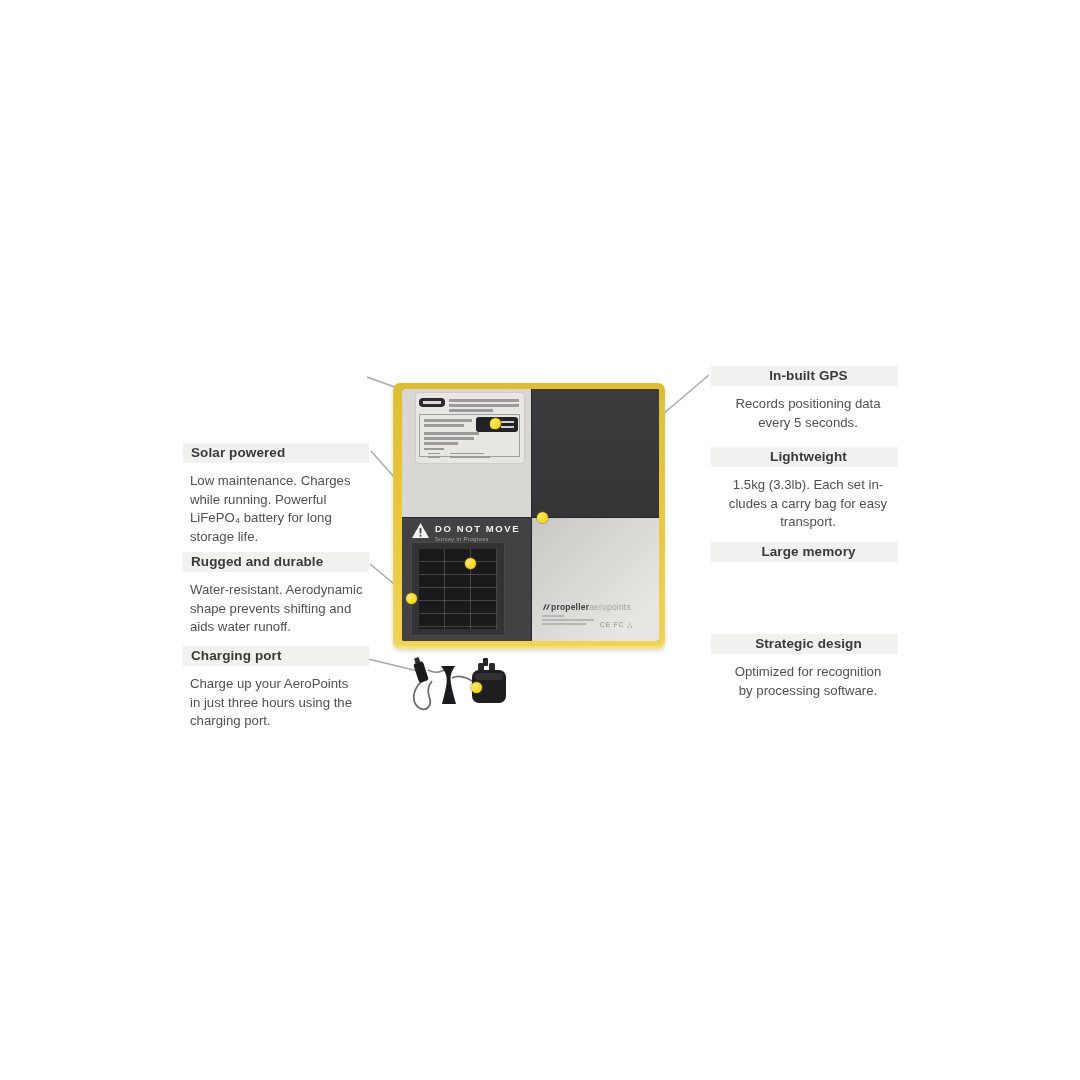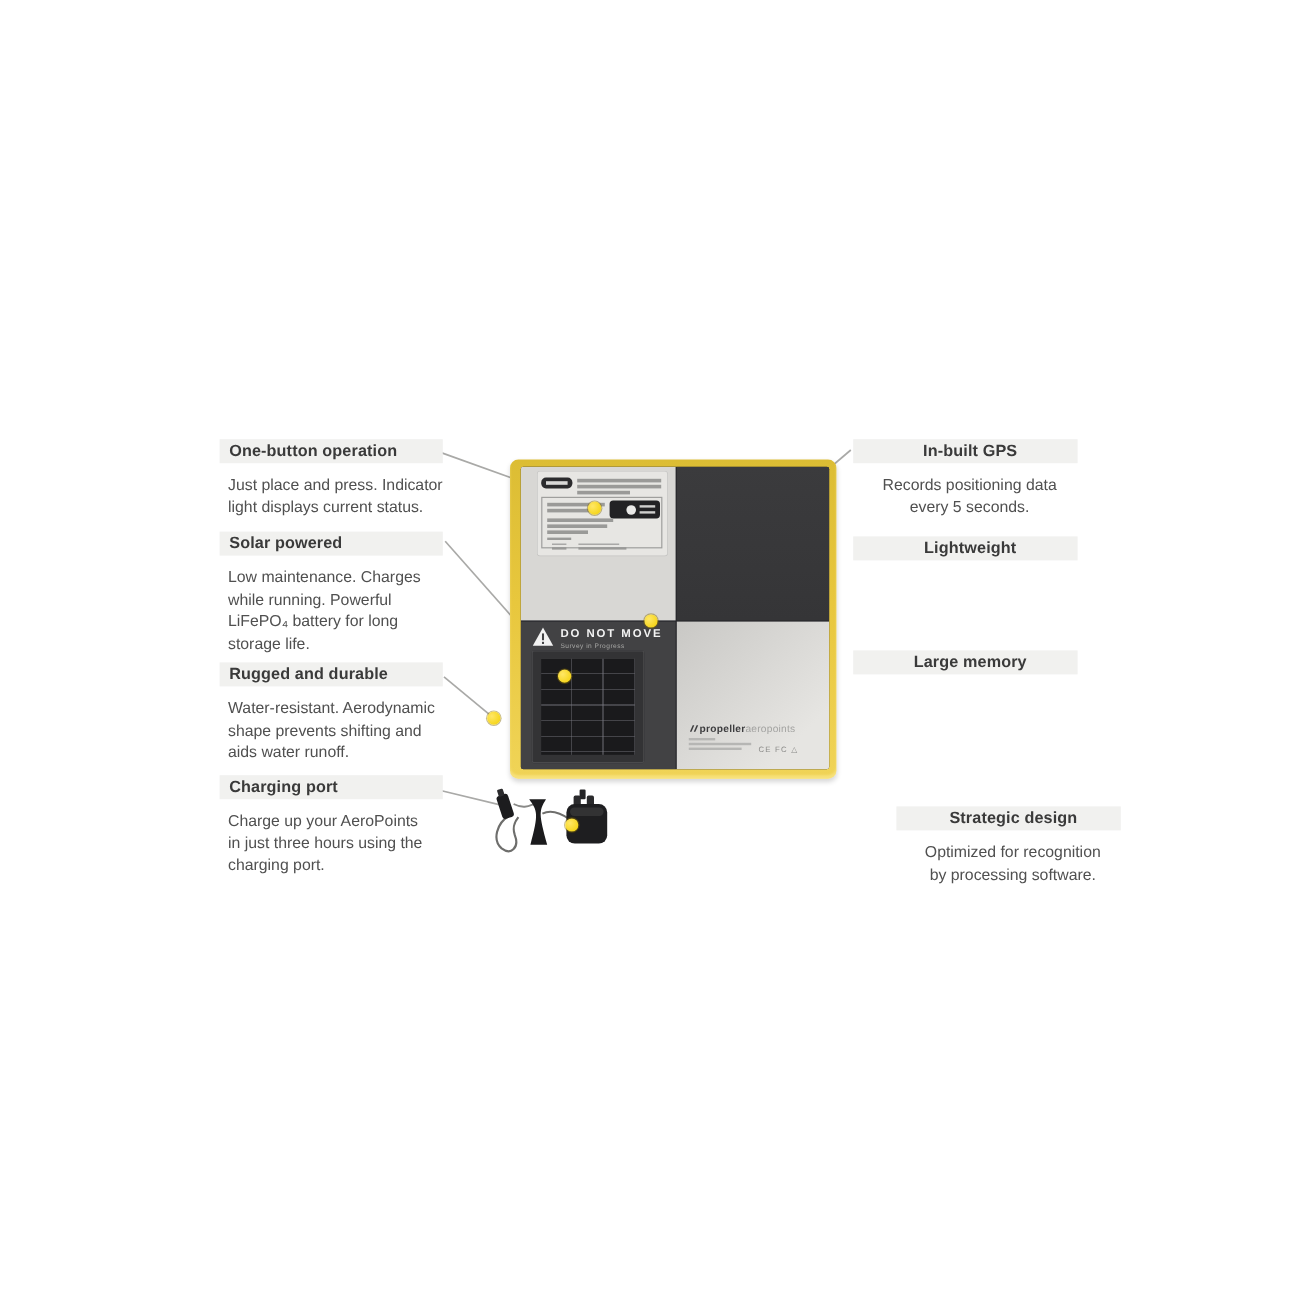--- a/index.html
+++ b/index.html
@@ -33,21 +33,21 @@
   .lines-overlay { position:absolute; left:0; top:0; width:1080px; height:1080px; pointer-events:none; }
   .marker-dot {
     position:absolute; width:11px; height:11px; border-radius:50%;
     background:radial-gradient(circle at 35% 35%, #ffe766, var(--dot-yellow,#f2cf00));
     box-shadow:0 0 0 1px rgba(130,105,0,.45);
     z-index:6;
   }
 
   
   .device {
-    position:absolute; left:425px; top:383px; width:272px; height:266px;
+    position:absolute; left:393px; top:383px; width:272px; height:266px;
     background:linear-gradient(180deg,#dcbd34 0%, var(--accent-yellow,#e8c73d) 45%, #f0d457 100%);
     border-radius:7px;
     box-shadow:0 2px 4px rgba(0,0,0,.16), inset 0 -3px 2px rgba(255,240,160,.5);
   }
   .device-face {
     position:absolute; left:9px; top:6px; width:257px; height:252px;
     display:grid; grid-template-columns:129px 127px; grid-template-rows:128px 123px;
     gap:1px; background:#26262a; border-radius:2px; overflow:hidden;
   }
   .quad-tl { background:#d8d7d4; position:relative; }
@@ -197,25 +197,20 @@
       <rect x="77" y="23" width="28" height="7" rx="3.5" fill="#3a3a3c" opacity=".7"></rect>
     </g>
   </svg>
 
   <div class="marker-dot" style="left:489.5px; top:417.5px;"></div>
   <div class="marker-dot" style="left:536.5px; top:511.5px;"></div>
   <div class="marker-dot" style="left:464.5px; top:557.5px;"></div>
   <div class="marker-dot" style="left:405.5px; top:592.5px;"></div>
   <div class="marker-dot" style="left:470.5px; top:681.5px;"></div>
 
-  <div class="feature left" style="top:366px;">
-    <div class="title-bar">One-button operation</div>
-    <div class="body">Just place and press. Indicator
-light displays current status.</div>
-  </div>
   <div class="feature left" style="top:443px;">
     <div class="title-bar">Solar powered</div>
     <div class="body">Low maintenance. Charges
 while running. Powerful
 LiFePO₄ battery for long
 storage life.</div>
   </div>
   <div class="feature left" style="top:646px;">
     <div class="title-bar">Charging port</div>
     <div class="body">Charge up your AeroPoints
@@ -229,23 +224,26 @@
 aids water runoff.</div>
   </div>
 
   <div class="feature right" style="top:366px;">
     <div class="title-bar">In-built GPS</div>
     <div class="body">Records positioning data
 every 5 seconds.</div>
   </div>
   <div class="feature right" style="top:447px;">
     <div class="title-bar">Lightweight</div>
+    <div class="body">1.5kg (3.3lb). Each set in-
+cludes a carry bag for easy
+transport.</div>
   </div>
   <div class="feature right" style="top:542px;">
     <div class="title-bar">Large memory</div>
   </div>
-  <div class="feature right" style="top:672px;margin-left:36px;">
+  <div class="feature right" style="top:634px;">
     <div class="title-bar">Strategic design</div>
     <div class="body">Optimized for recognition
 by processing software.</div>
   </div>
 
 </div>
 
 </body></html>

